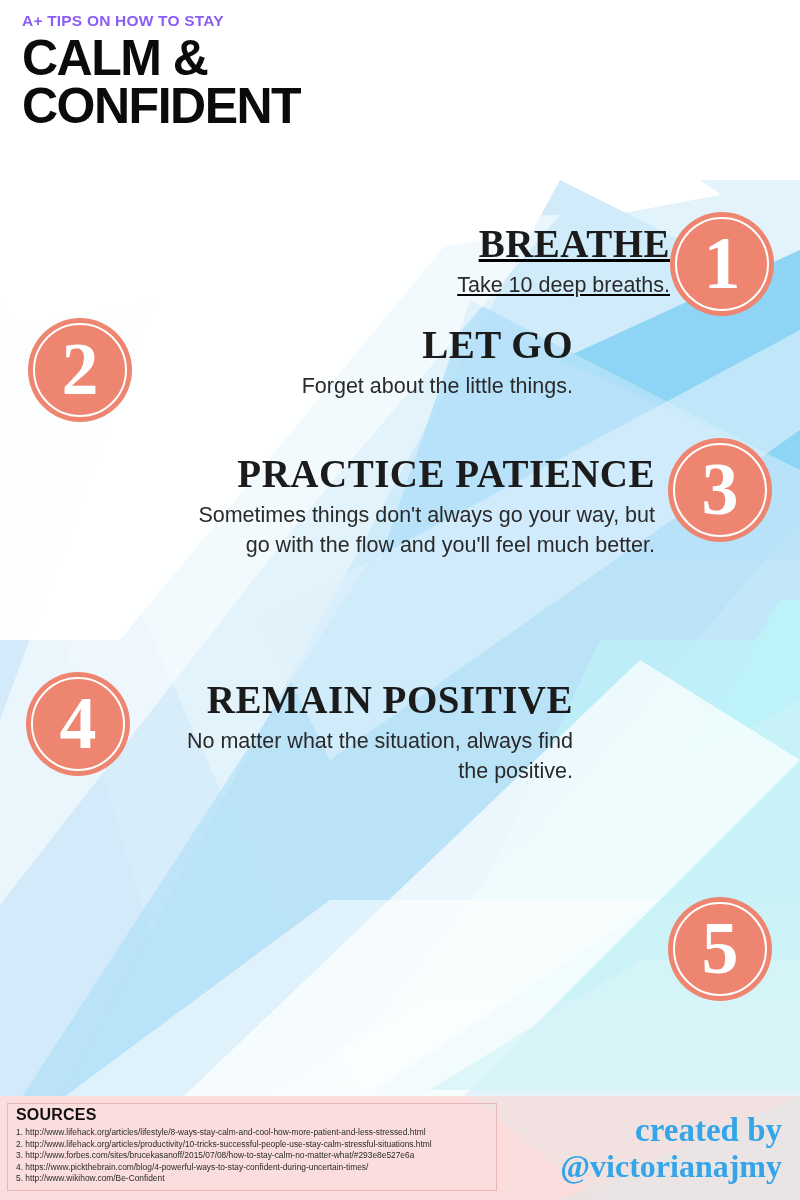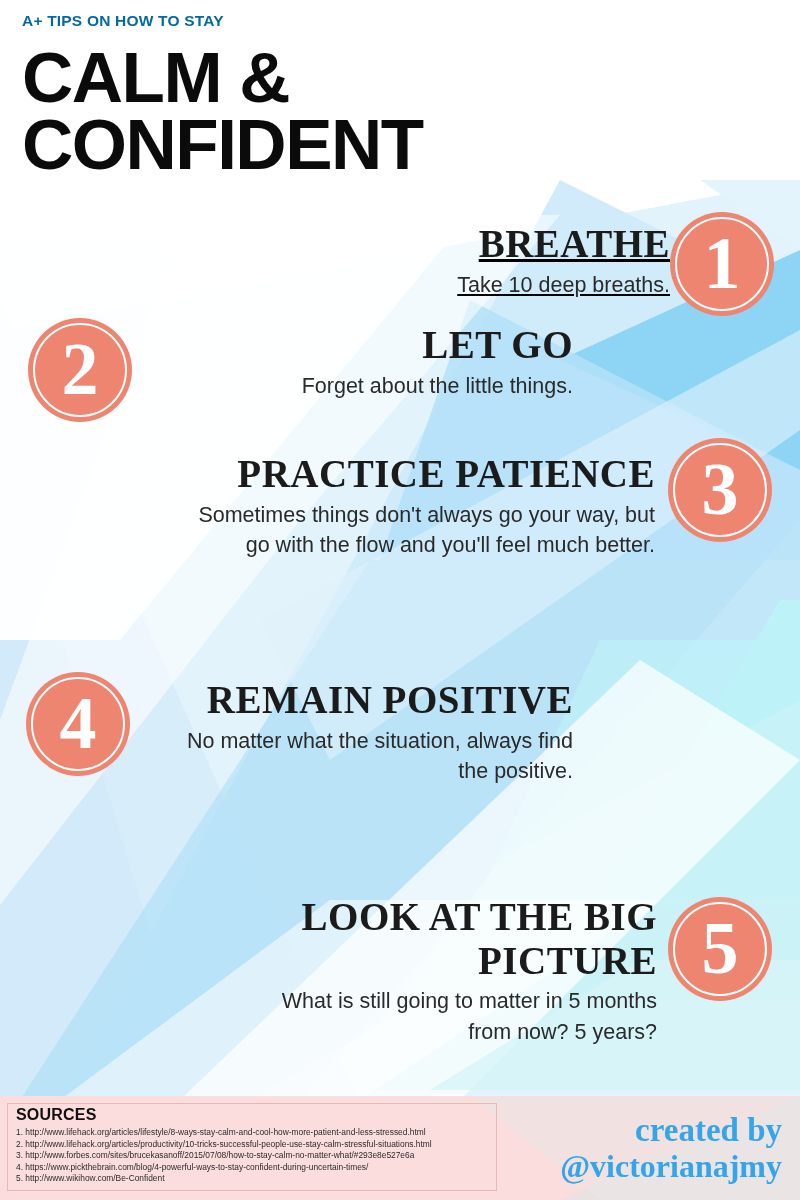--- a/index.html
+++ b/index.html
@@ -19,26 +19,26 @@
   
   #bg{position:absolute;inset:0;width:800px;height:1200px;}
 
   
   .header{
     position:absolute;left:22px;top:12px;width:700px;
     z-index:5;
   }
   .kicker{
     font-size:15.5px;font-weight:bold;letter-spacing:.2px;
-    color:#0369a1;line-height:1.1;
+    color:#8b5cf6;line-height:1.1;
     font-family:"Liberation Sans",sans-serif;
   }
   .maintitle{
-    margin-top:15px;
-    font-size:71px;line-height:.95;font-weight:bold;
+    margin-top:6px;
+    font-size:50px;line-height:.95;font-weight:bold;
     letter-spacing:-1.5px;color:#0b0b0b;
     font-family:"Liberation Sans",sans-serif;
   }
   .maintitle .l2{display:block;}
 
   
   .tip{position:absolute;z-index:6;}
   .tip .heading{
     font-family:"Liberation Serif",serif;
     font-weight:bold;
@@ -197,24 +197,20 @@
 
   <div class="tip align-left" style="left:153px;top:678px;width:420px;">
     <div class="heading">REMAIN POSITIVE</div>
     <div class="body">No matter what the situation, always find the positive.</div>
   </div>
   <div class="badge" style="left:26px;top:672px;width:104px;height:104px;">
     <span class="ring"></span>
     <span class="num">4</span>
   </div>
 
-  <div class="tip align-right" style="left:245px;top:895px;width:412px;">
-    <div class="heading">LOOK AT THE BIG PICTURE</div>
-    <div class="body">What is still going to matter in 5 months from now? 5 years?</div>
-  </div>
   <div class="badge" style="left:668px;top:897px;width:104px;height:104px;">
     <span class="ring"></span>
     <span class="num">5</span>
   </div>
 
   <div class="footer">
     <svg class="footer-bg" viewBox="0 0 800 104" preserveAspectRatio="none" aria-hidden="true">
       <rect x="0" y="0" width="800" height="104" fill="#fadddc"></rect>
       <polygon points="800,0 800,104 560,104" fill="#e6e3e3" opacity="0.85"></polygon>
       <polygon points="470,0 800,0 800,104 600,104" fill="#eae6e6" opacity="0.55"></polygon>

